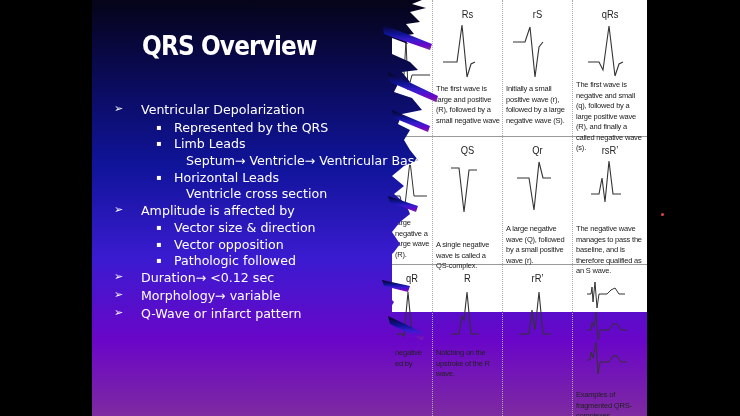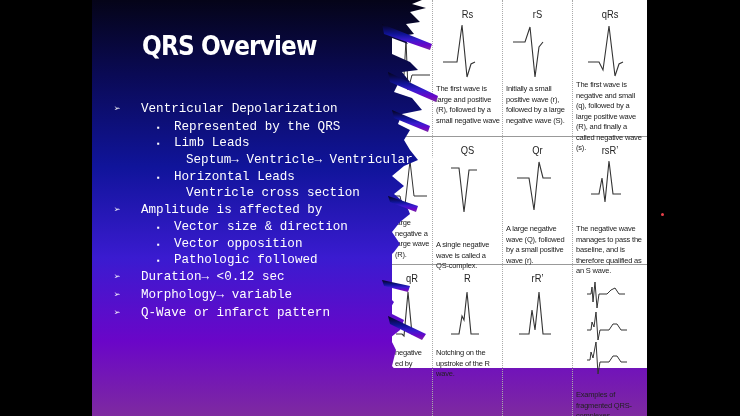--- a/index.html
+++ b/index.html
@@ -1,28 +1,28 @@
 <!DOCTYPE html>
 <html><head>
 <meta charset="utf-8">
 <style>
   html, body { margin:0; padding:0; }
   body { width:740px; height:416px; background:#000; position:relative; overflow:hidden; font-family:"DejaVu Sans", sans-serif; }
   .slide { position:absolute; left:92px; top:0; width:555px; height:416px; overflow:hidden;
     background:linear-gradient(180deg,#050418 0%,#0a0a55 18%,#10149a 40%,#3a1bd0 62%,#6a06c8 82%,#7e2aa0 100%); }
-  .table-img { position:absolute; left:300px; top:0; width:255px; height:368px; background:#fff; }
+  .table-img { position:absolute; left:300px; top:0; width:255px; height:312px; background:#fff; }
   .cell { position:absolute; border-left:1px dotted #aaa; box-sizing:border-box; }
   .hline { position:absolute; left:0; width:255px; border-top:1px solid #999; }
   .cell .label { position:absolute; top:8px; width:100%; text-align:center; font-family:"Liberation Sans", sans-serif; font-size:11px; color:#222; transform:scaleX(0.85); }
   .cell .desc { position:absolute; left:3px; right:2px; font-family:"Liberation Sans", sans-serif; font-size:7.5px; line-height:10.5px; color:#222; letter-spacing:-0.2px; }
   .cell svg { position:absolute; left:0; }
   .splatter { position:absolute; left:0; top:0; width:555px; height:416px; pointer-events:none; }
   .title { position:absolute; left:50px; top:30px; color:#fff; font-family:"DejaVu Sans", sans-serif; font-weight:bold; font-size:27px; letter-spacing:-1px; transform:scaleX(0.86); transform-origin:left; }
   .bullets { position:absolute; left:22px; top:100px; color:#fff; font-family:"DejaVu Sans", sans-serif; }
-  .b { position:absolute; white-space:nowrap; font-size:12.6px;font-family:Liberation Mono, monospace; }
+  .b { position:absolute; white-space:nowrap; font-size:12.6px; }
   .b1 .mk { position:absolute; left:0; font-size:11px; }
   .b1 .tx { position:absolute; left:27px; }
   .b2 .mk { position:absolute; left:0; font-size:8px; top:3px; }
   .b2 .tx { position:absolute; left:18px; }
   .reddot { position:absolute; left:661px; top:213px; width:3px; height:3px; border-radius:50%; background:#e8404a; }
 </style>
 </head>
 <body>
 
 <div class="slide">

